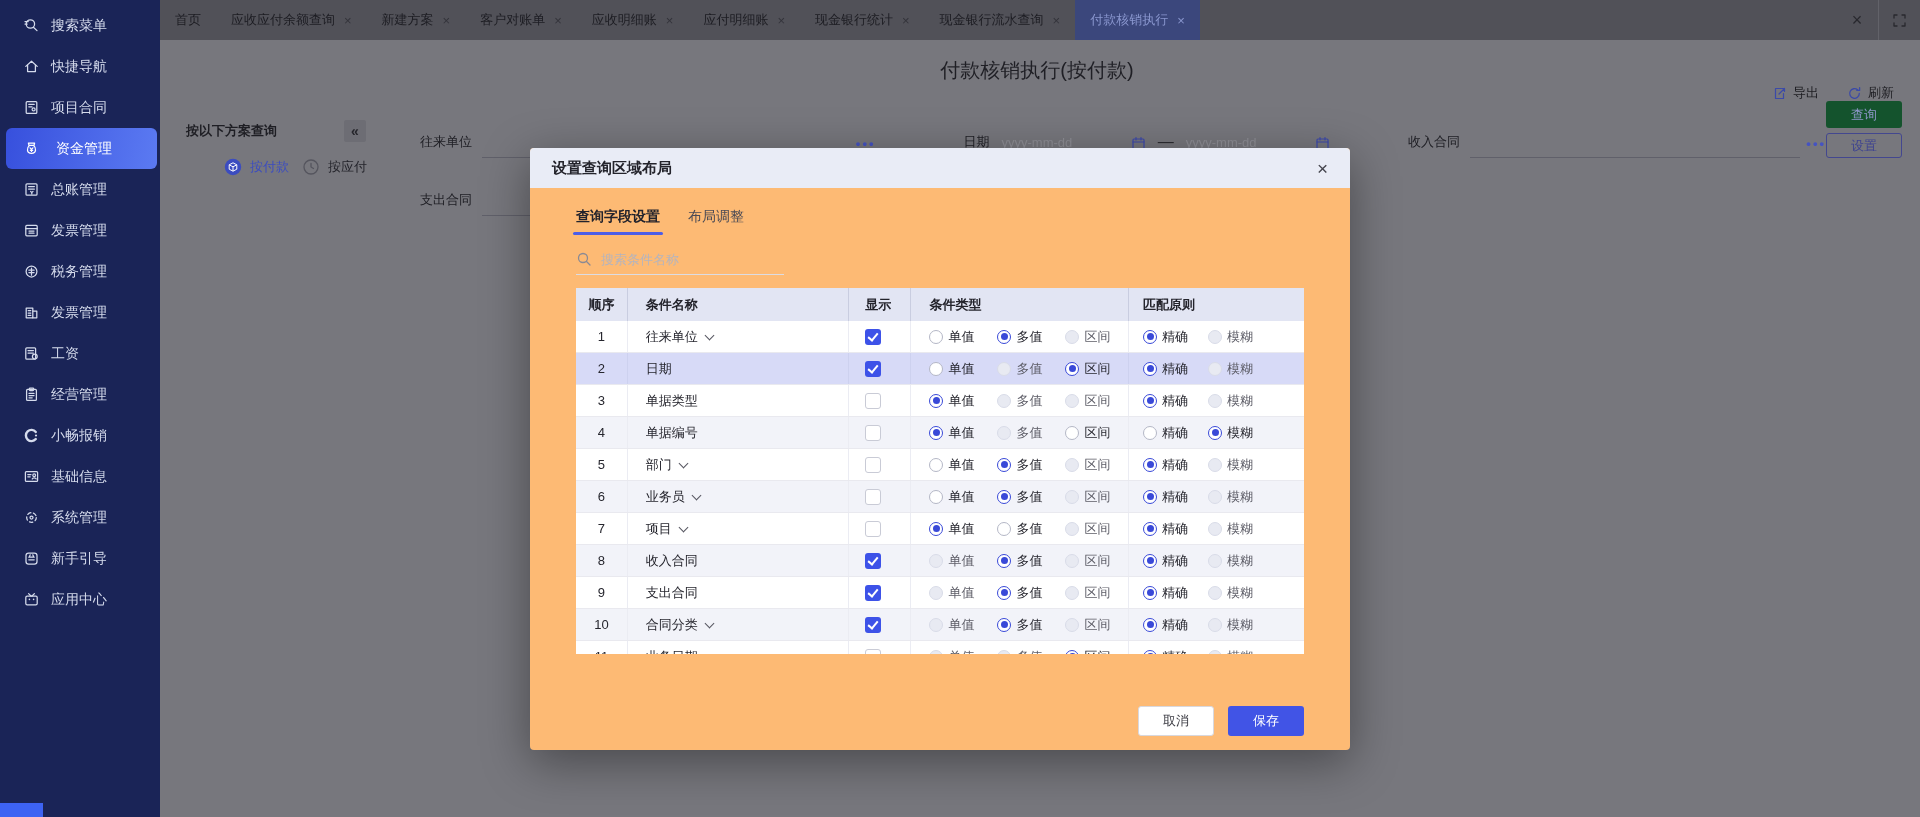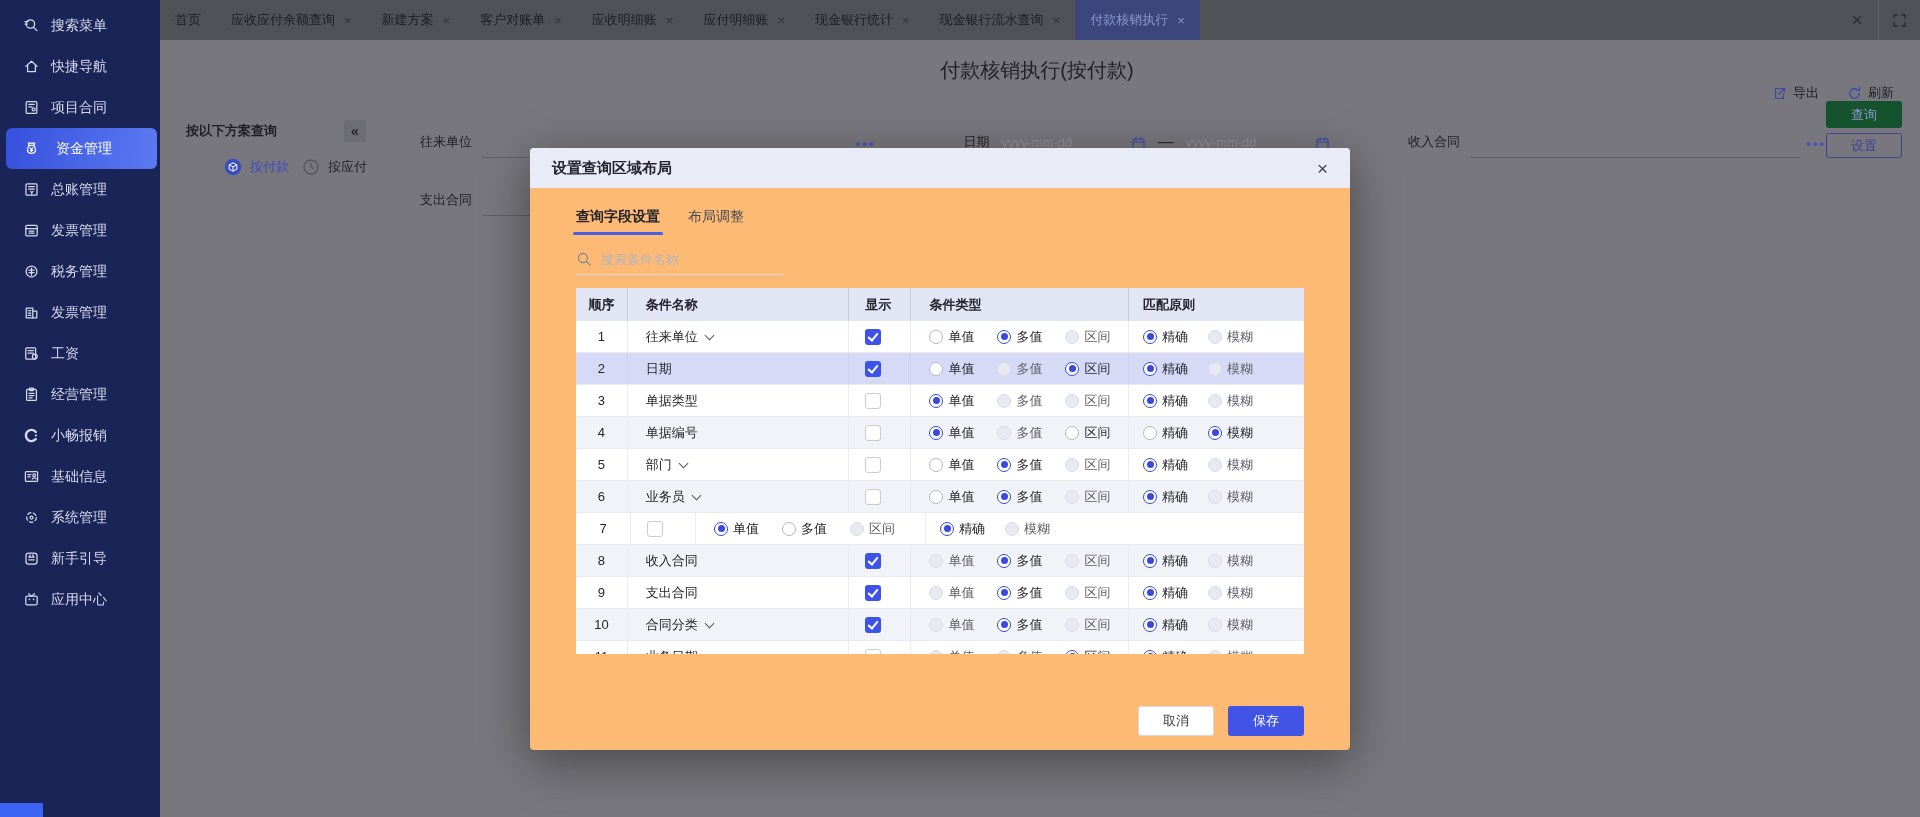--- a/index.html
+++ b/index.html
@@ -612,20 +612,21 @@
     <span class="rlabel on">精确</span>
   </span>
   <span class="rgroup">
     <span class="radio dis"></span>
     <span class="rlabel dis">模糊</span>
   </span>
       </div>
     </div>
     <div class="t-row">
       <div class="c-order">7</div>
+      <div class="c-name">项目<span class="chev"></span></div>
       <div class="c-show">
         <span class="cb off"></span>
       </div>
       <div class="c-type">
 
   <span class="rgroup">
     <span class="radio on"></span>
     <span class="rlabel on">单值</span>
   </span>
   <span class="rgroup">

